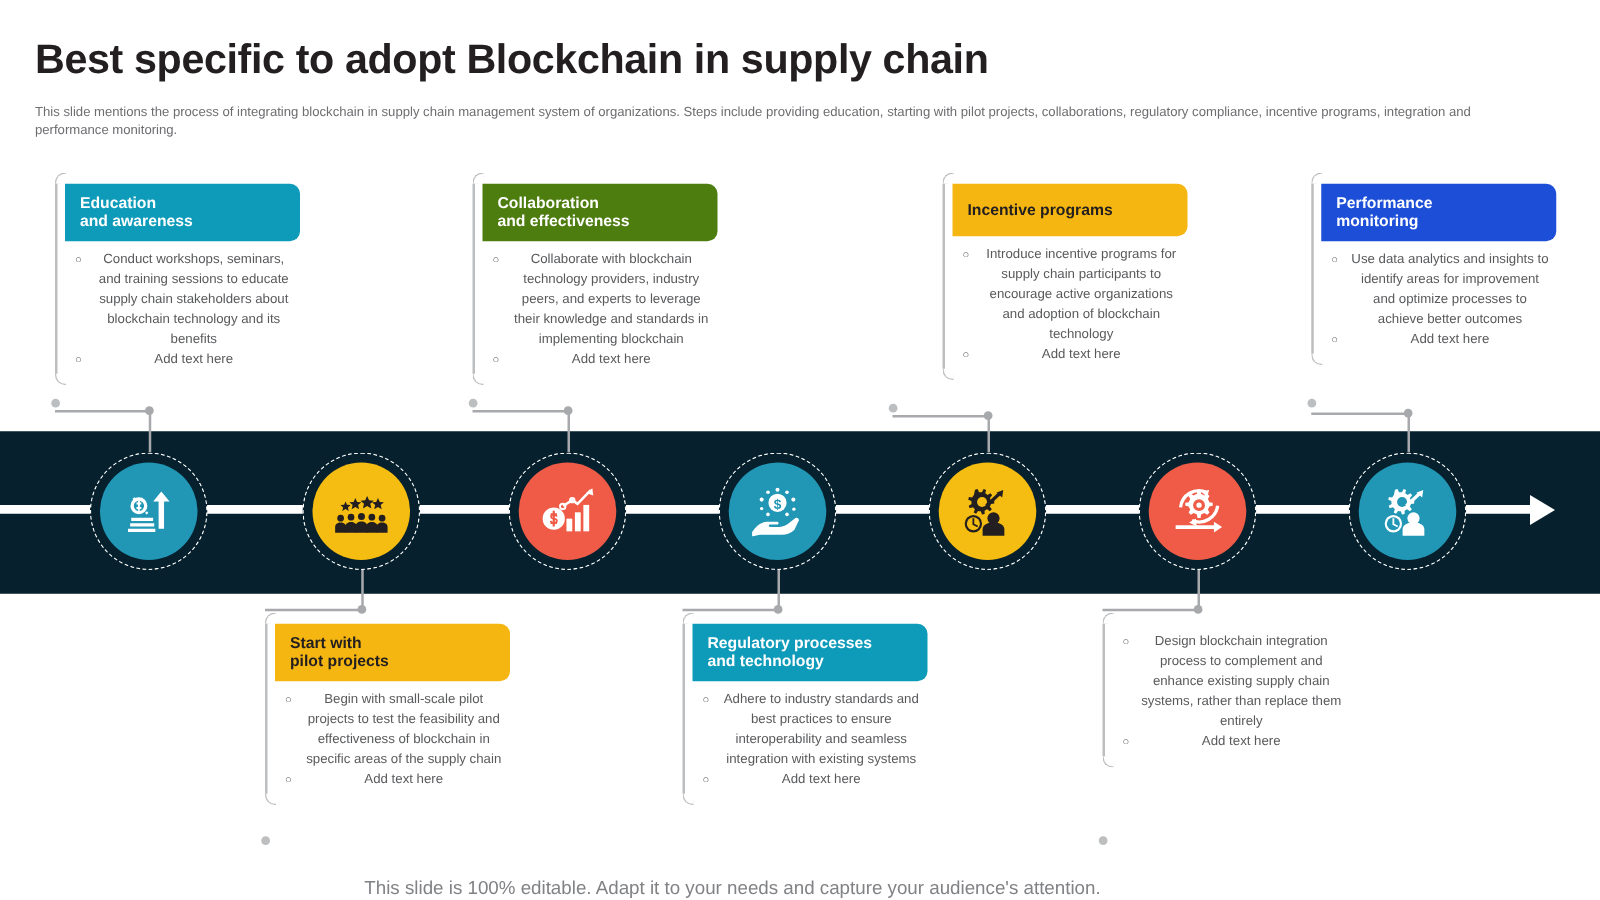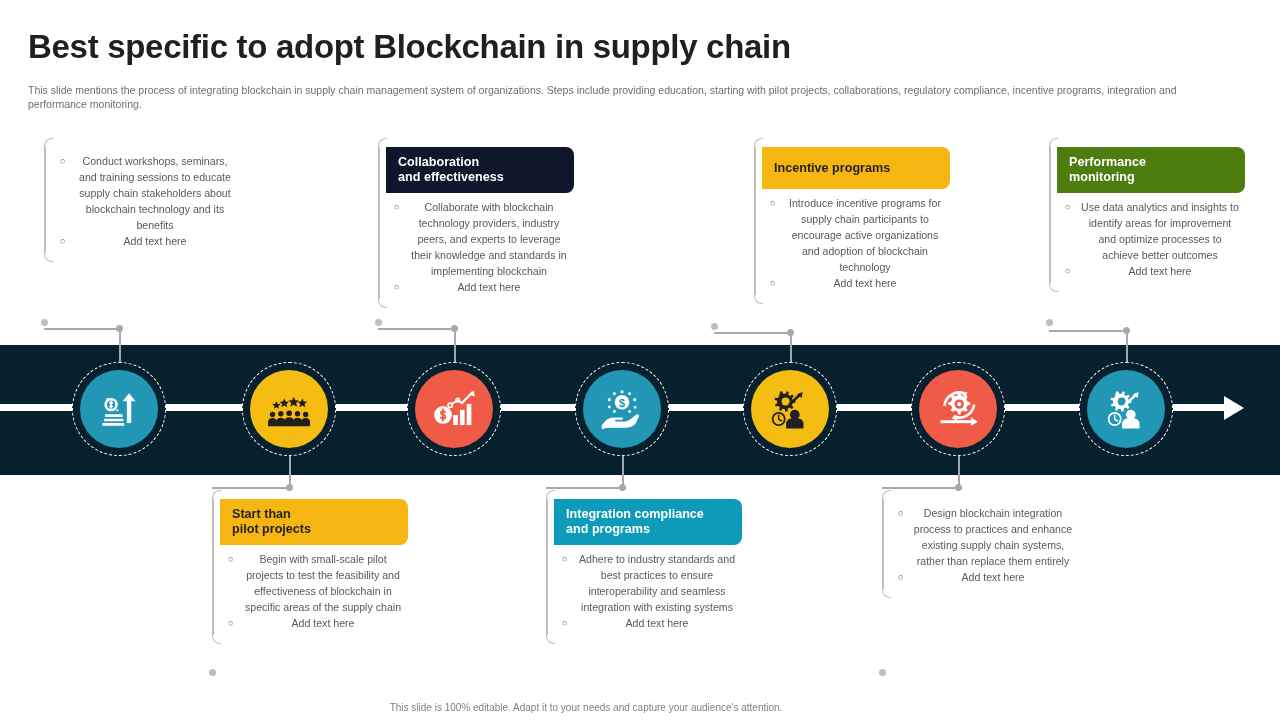--- a/index.html
+++ b/index.html
@@ -168,21 +168,21 @@
     border-radius: 0 0 0 8px;
   }
 
   
   .footer-note {
     position: absolute;
     left: 0;
     top: 702px;
     width: 1172px;
     text-align: center;
-    font-size: 10px;
+    font-size: 15px;
     color: #808285;
   }
 </style>
 </head>
 <body>
 
 <h1 class="page-title">Best specific to adopt Blockchain in supply chain</h1>
 <p class="page-subtitle">This slide mentions the process of integrating blockchain in supply chain management system of organizations. Steps include providing education, starting with pilot projects, collaborations, regulatory compliance, incentive programs, integration and performance monitoring.</p>
 
 <div class="timeline-band"></div>
@@ -341,76 +341,80 @@
       <path d="M20.5 45.5v-6c0-3.6 4.4-6.4 10-6.4s10 2.8 10 6.4v6z"></path>
     </svg>
       </div>
     </div>
   </div>
 <div id="cards">
     <div class="card" style="left: 44px; top: 147px;">
       <div class="card-rail"></div>
       <div class="rail-cap-top"></div>
       <div class="rail-cap-bottom"></div>
+      <div class="card-head" style="background: rgb(14, 155, 186);">
+        <span>Education</span>
+        <span>and awareness</span>
+      </div>
       <div class="card-body">
         <div class="bullet-row">
           <span class="bullet-mark">○</span>
           <span class="bullet-text">Conduct workshops, seminars, and training sessions to educate supply chain stakeholders about blockchain technology and its benefits</span>
         </div>
         <div class="bullet-row">
           <span class="bullet-mark">○</span>
           <span class="bullet-text">Add text here</span>
         </div>
       </div>
     </div>
     <div class="card" style="left: 212px; top: 499px;">
       <div class="card-rail"></div>
       <div class="rail-cap-top"></div>
       <div class="rail-cap-bottom"></div>
       <div class="card-head dark-text" style="background: rgb(245, 182, 17);">
-        <span>Start than</span>
+        <span>Start with</span>
         <span>pilot projects</span>
       </div>
       <div class="card-body">
         <div class="bullet-row">
           <span class="bullet-mark">○</span>
           <span class="bullet-text">Begin with small-scale pilot projects to test the feasibility and effectiveness of blockchain in specific areas of the supply chain</span>
         </div>
         <div class="bullet-row">
           <span class="bullet-mark">○</span>
           <span class="bullet-text">Add text here</span>
         </div>
       </div>
     </div>
     <div class="card" style="left: 378px; top: 147px;">
       <div class="card-rail"></div>
       <div class="rail-cap-top"></div>
       <div class="rail-cap-bottom"></div>
-      <div class="card-head" style="background: #0f172a;">
+      <div class="card-head" style="background: #4d7c0f;">
         <span>Collaboration</span>
         <span>and effectiveness</span>
       </div>
       <div class="card-body">
         <div class="bullet-row">
           <span class="bullet-mark">○</span>
           <span class="bullet-text">Collaborate with blockchain technology providers, industry peers, and experts to leverage their knowledge and standards in implementing blockchain</span>
         </div>
         <div class="bullet-row">
           <span class="bullet-mark">○</span>
           <span class="bullet-text">Add text here</span>
         </div>
       </div>
     </div>
     <div class="card" style="left: 546px; top: 499px;">
       <div class="card-rail"></div>
       <div class="rail-cap-top"></div>
       <div class="rail-cap-bottom"></div>
       <div class="card-head" style="background: rgb(14, 155, 186);">
-        <span>Integration compliance</span>
-        <span>and programs</span>
+        <span>Regulatory processes</span>
+        <span>and technology</span>
       </div>
       <div class="card-body">
         <div class="bullet-row">
           <span class="bullet-mark">○</span>
           <span class="bullet-text">Adhere to industry standards and best practices to ensure interoperability and seamless integration with existing systems</span>
         </div>
         <div class="bullet-row">
           <span class="bullet-mark">○</span>
           <span class="bullet-text">Add text here</span>
         </div>
@@ -434,33 +438,33 @@
         </div>
       </div>
     </div>
     <div class="card" style="left: 882px; top: 499px;">
       <div class="card-rail"></div>
       <div class="rail-cap-top"></div>
       <div class="rail-cap-bottom"></div>
       <div class="card-body">
         <div class="bullet-row">
           <span class="bullet-mark">○</span>
-          <span class="bullet-text">Design blockchain integration process to practices and enhance existing supply chain systems, rather than replace them entirely</span>
+          <span class="bullet-text">Design blockchain integration process to complement and enhance existing supply chain systems, rather than replace them entirely</span>
         </div>
         <div class="bullet-row">
           <span class="bullet-mark">○</span>
           <span class="bullet-text">Add text here</span>
         </div>
       </div>
     </div>
     <div class="card" style="left: 1049px; top: 147px;">
       <div class="card-rail"></div>
       <div class="rail-cap-top"></div>
       <div class="rail-cap-bottom"></div>
-      <div class="card-head" style="background: #4d7c0f;">
+      <div class="card-head" style="background: #1d4ed8;">
         <span>Performance</span>
         <span>monitoring</span>
       </div>
       <div class="card-body">
         <div class="bullet-row">
           <span class="bullet-mark">○</span>
           <span class="bullet-text">Use data analytics and insights to identify areas for improvement and optimize processes to achieve better outcomes</span>
         </div>
         <div class="bullet-row">
           <span class="bullet-mark">○</span>

